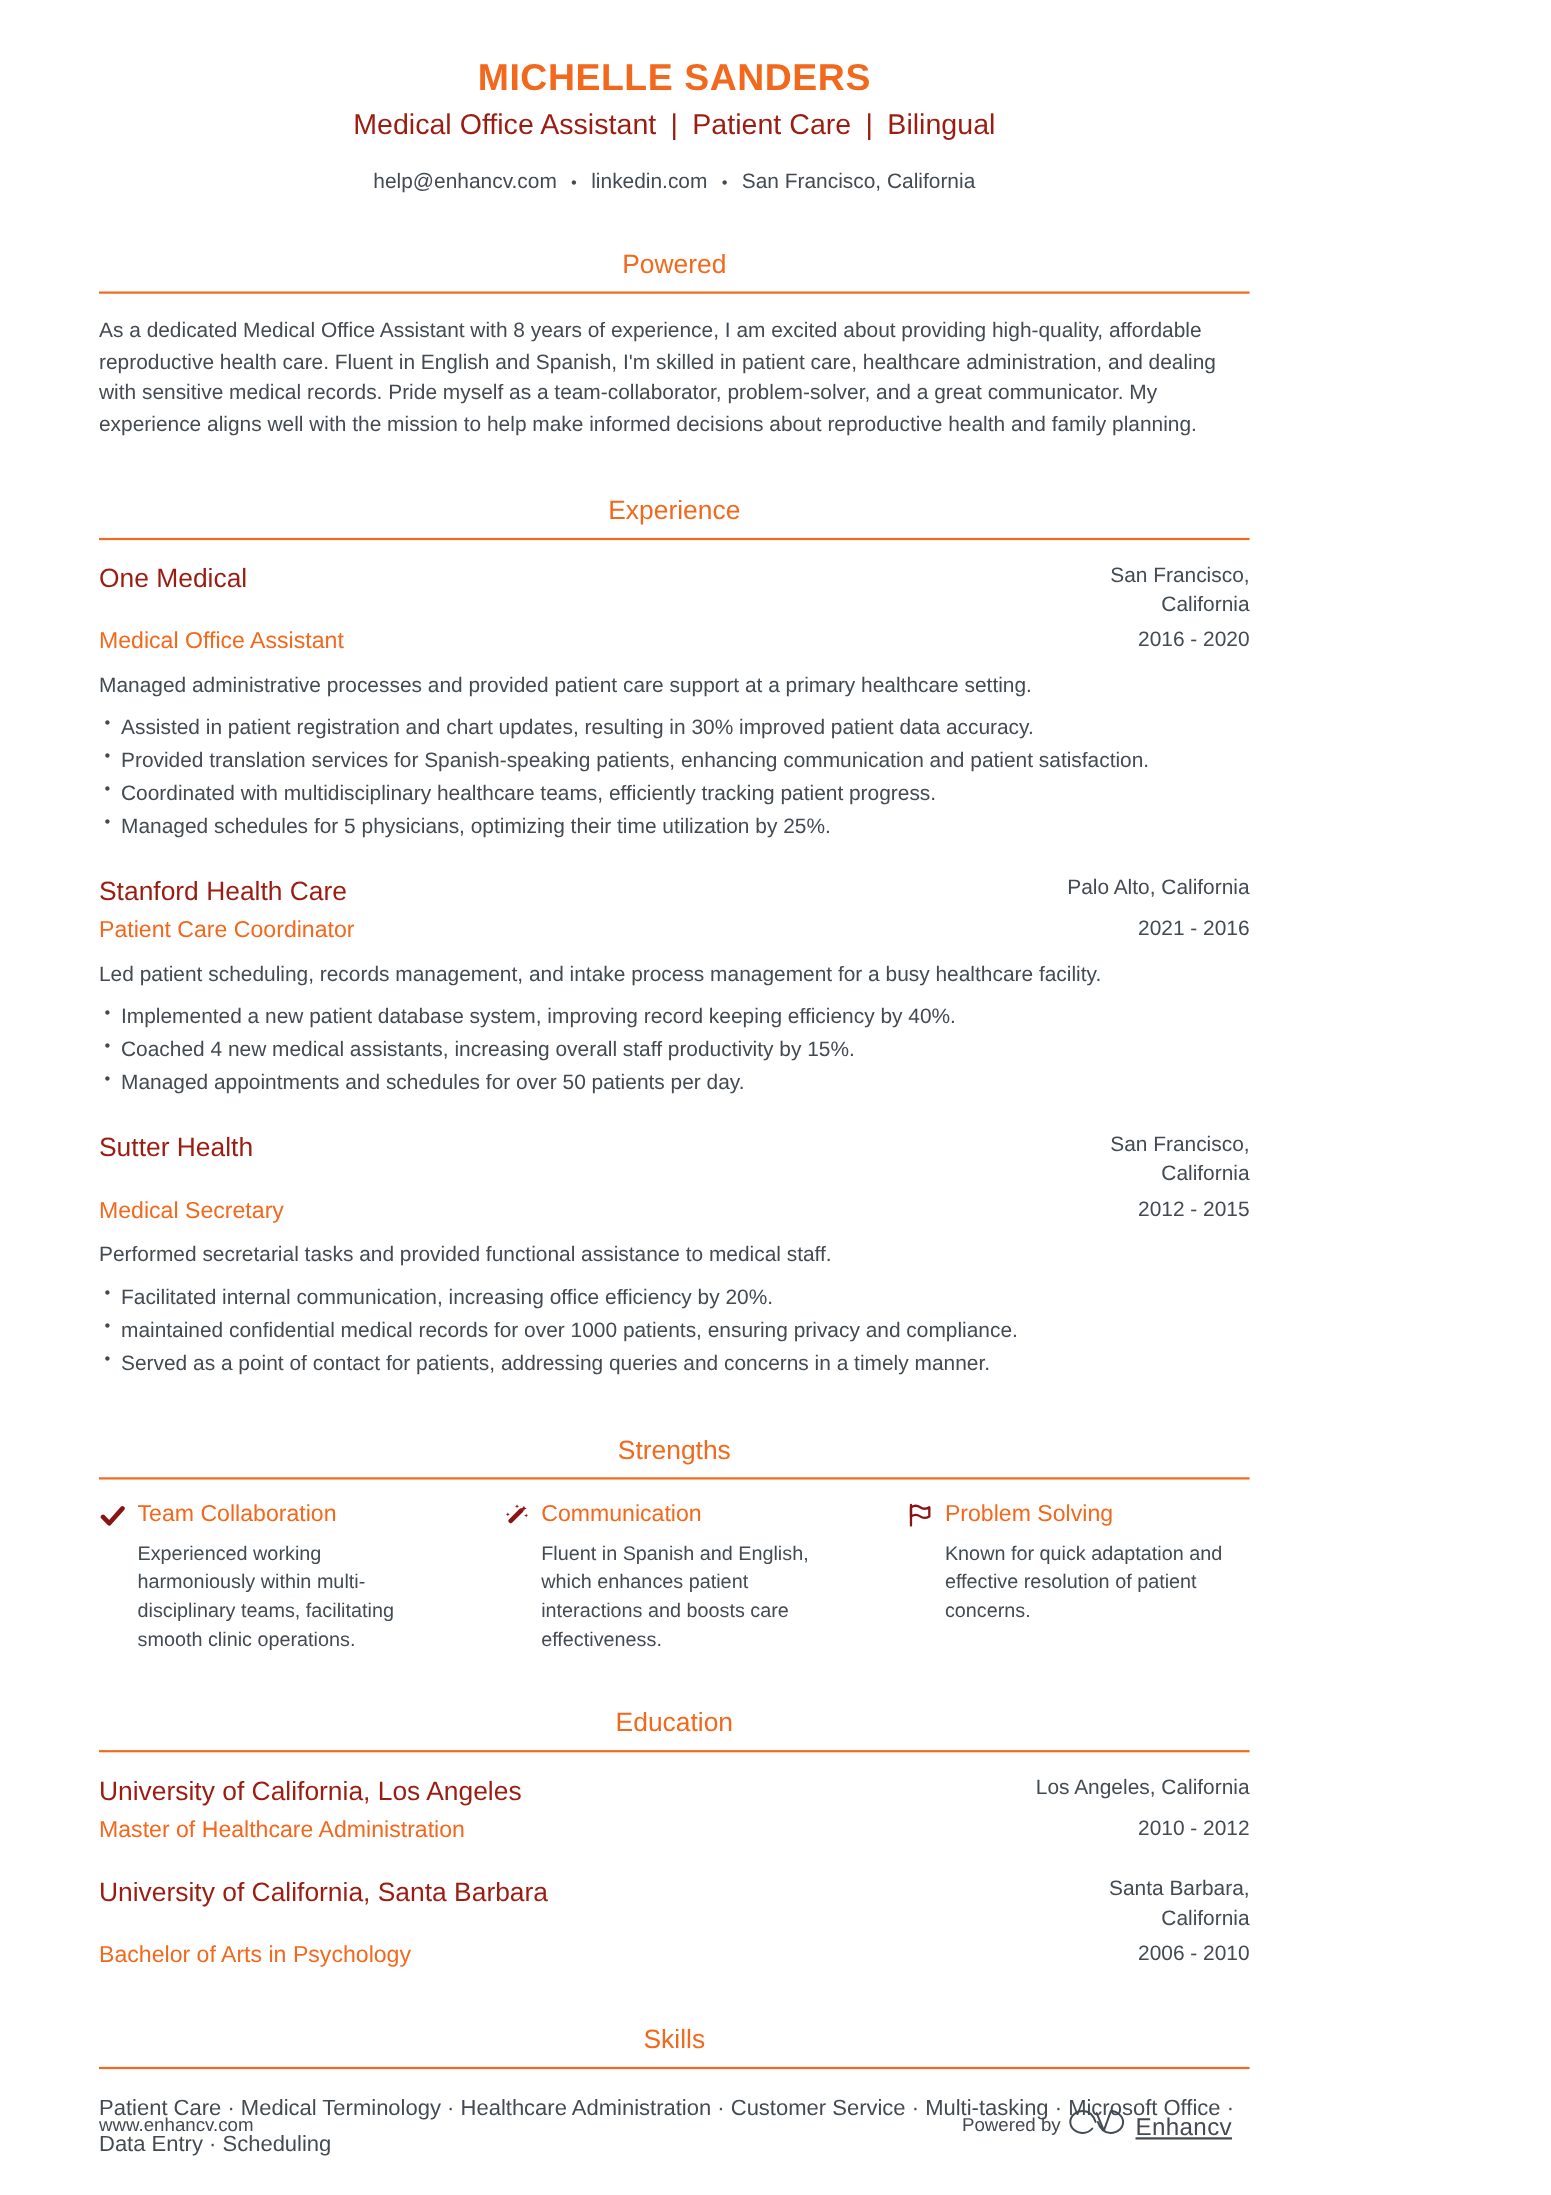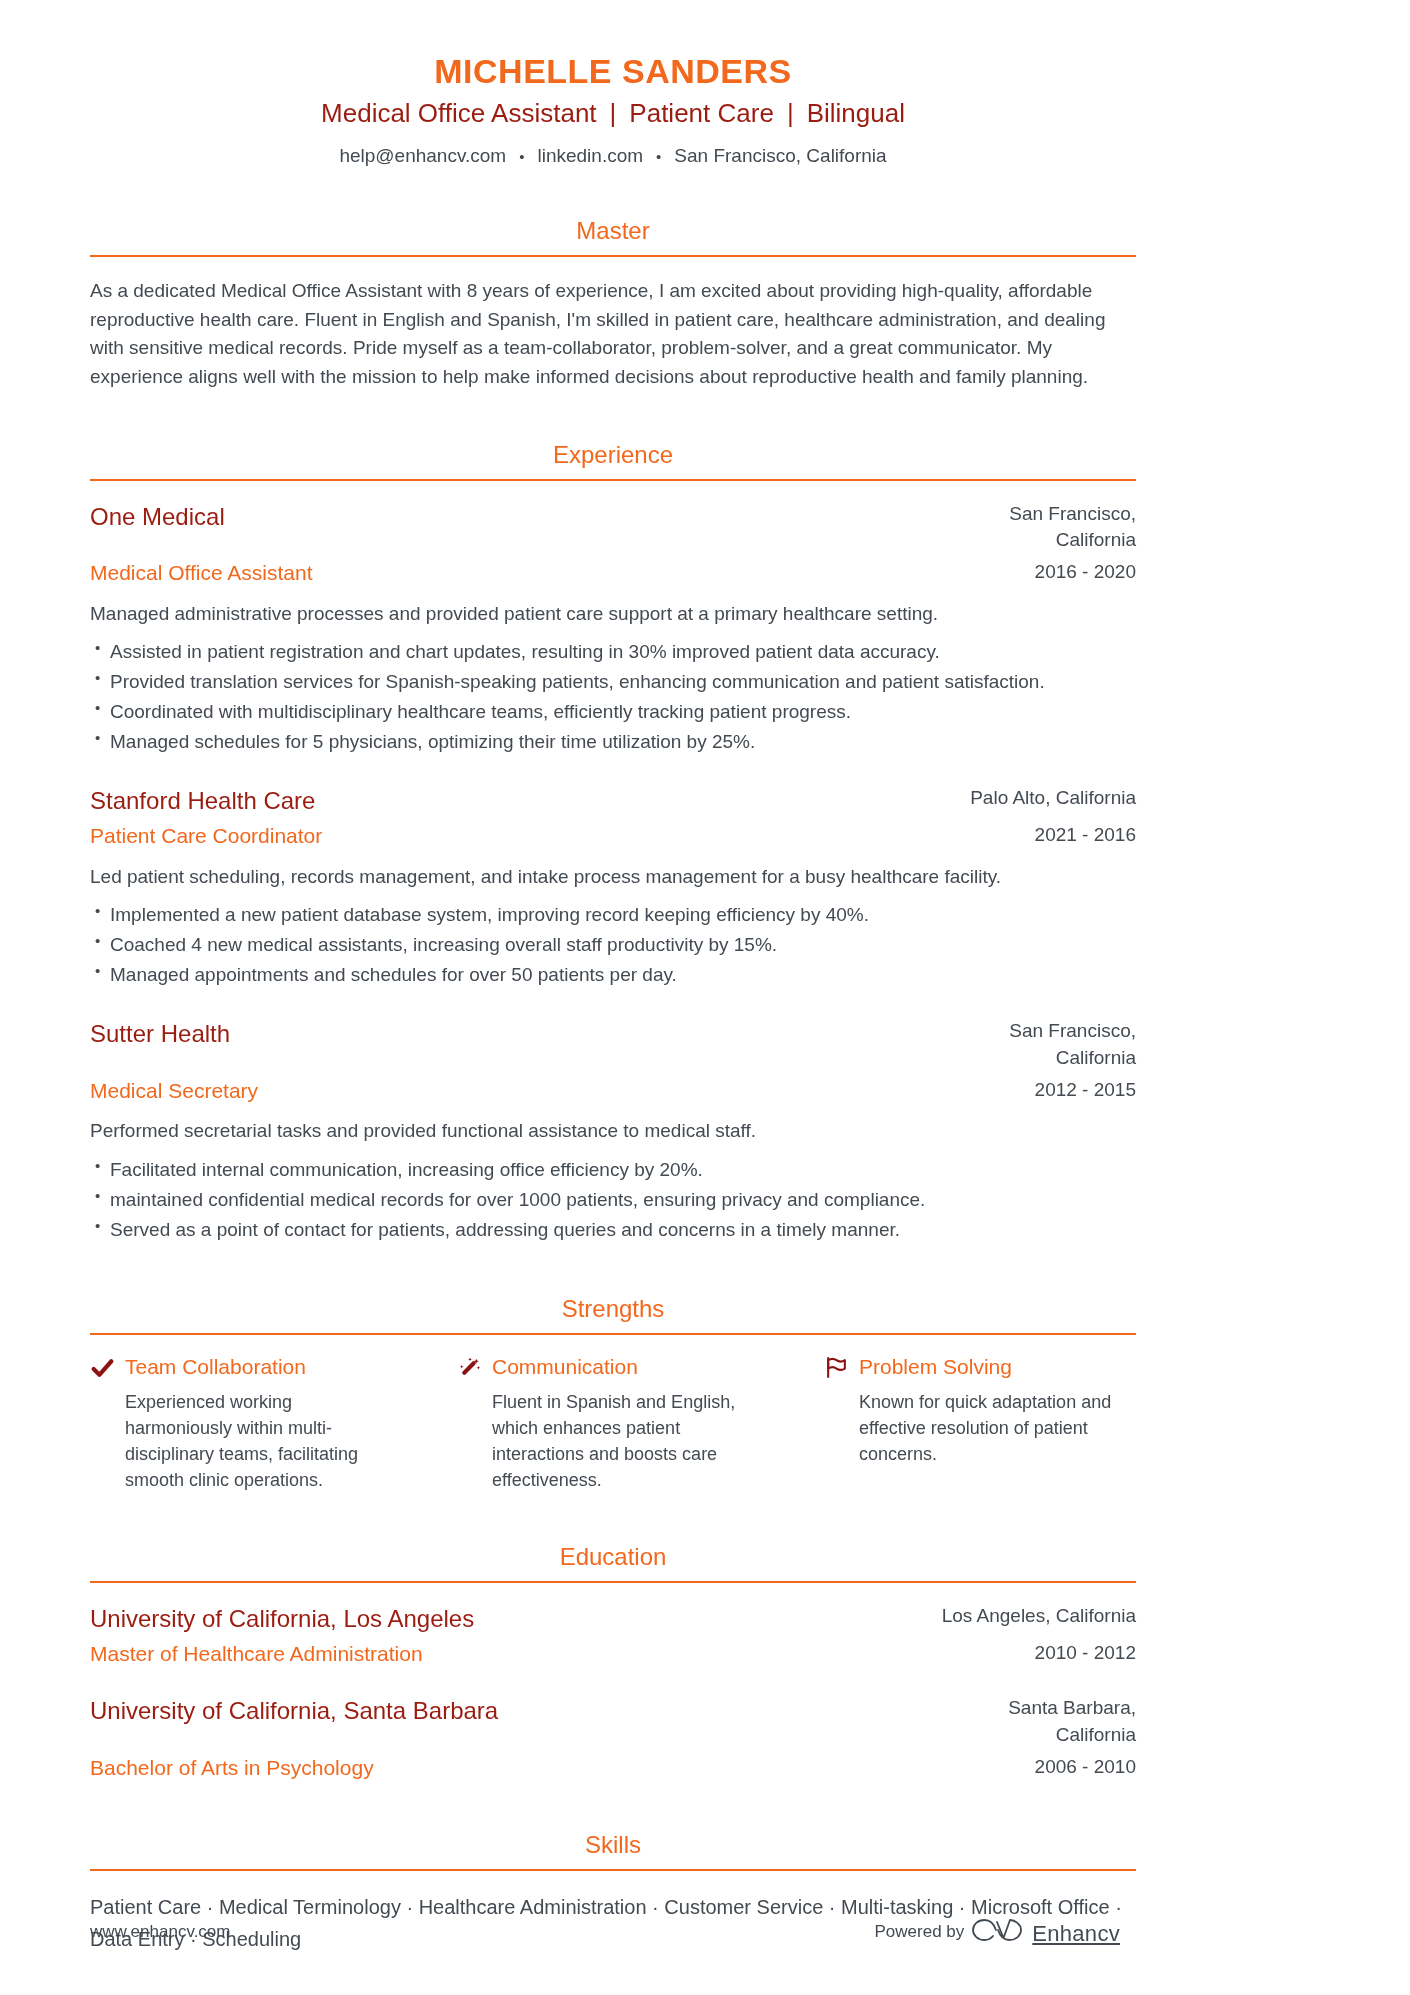--- a/index.html
+++ b/index.html
@@ -17,21 +17,21 @@
     font-family:"Liberation Sans","DejaVu Sans",sans-serif;
     color:var(--text);
     overflow:hidden;
   }
   .page{position:relative;width:1226px;height:1995px;padding:52px 90px 0;}
   
   .resume-header{text-align:center;}
   .name{font-size:34px;font-weight:700;color:var(--accent);letter-spacing:.5px;margin:0;}
   .subtitle{font-size:26px;color:var(--maroon);margin-top:7px;}
   .subtitle .part+.part::before{content:"|";margin:0 13px;font-weight:300;color:var(--maroon);}
-  .contact{font-size:19px;color:var(--text);margin-top:16px;}
+  .contact{font-size:19px;color:var(--text);margin-top:26px;}
   .contact .citem+.citem::before{content:"•";margin:0 13px;font-size:15px;color:var(--text);}
   
   .section{margin-top:50px;}
   .section-heading{
     text-align:center;font-size:24px;font-weight:400;color:var(--accent);
     margin:0 0 20px;padding-bottom:10px;border-bottom:2px solid var(--accent);
   }
   .body-text{font-size:19px;line-height:1.5;color:var(--text);margin:0;}
   
   .entry{margin-bottom:28px;}
@@ -72,21 +72,21 @@
     <h1 class="name">MICHELLE SANDERS</h1>
     <div class="subtitle">
       <span class="part">Medical Office Assistant</span><span class="part">Patient Care</span><span class="part">Bilingual</span>
     </div>
     <div class="contact">
       <span class="citem">help@enhancv.com</span><span class="citem">linkedin.com</span><span class="citem">San Francisco, California</span>
     </div>
   </header>
 
   <section class="section">
-    <h2 class="section-heading">Master</h2>
+    <h2 class="section-heading">Powered</h2>
     <p class="body-text">As a dedicated Medical Office Assistant with 8 years of experience, I am excited about providing high-quality, affordable reproductive health care. Fluent in English and Spanish, I'm skilled in patient care, healthcare administration, and dealing with sensitive medical records. Pride myself as a team-collaborator, problem-solver, and a great communicator. My experience aligns well with the mission to help make informed decisions about reproductive health and family planning.</p>
   </section>
 
   <section class="section">
     <h2 class="section-heading">Experience</h2>
 
     <div class="entry">
       <div class="entry-head">
         <h3 class="company">One Medical</h3>
         <div class="meta">San Francisco, California</div>

